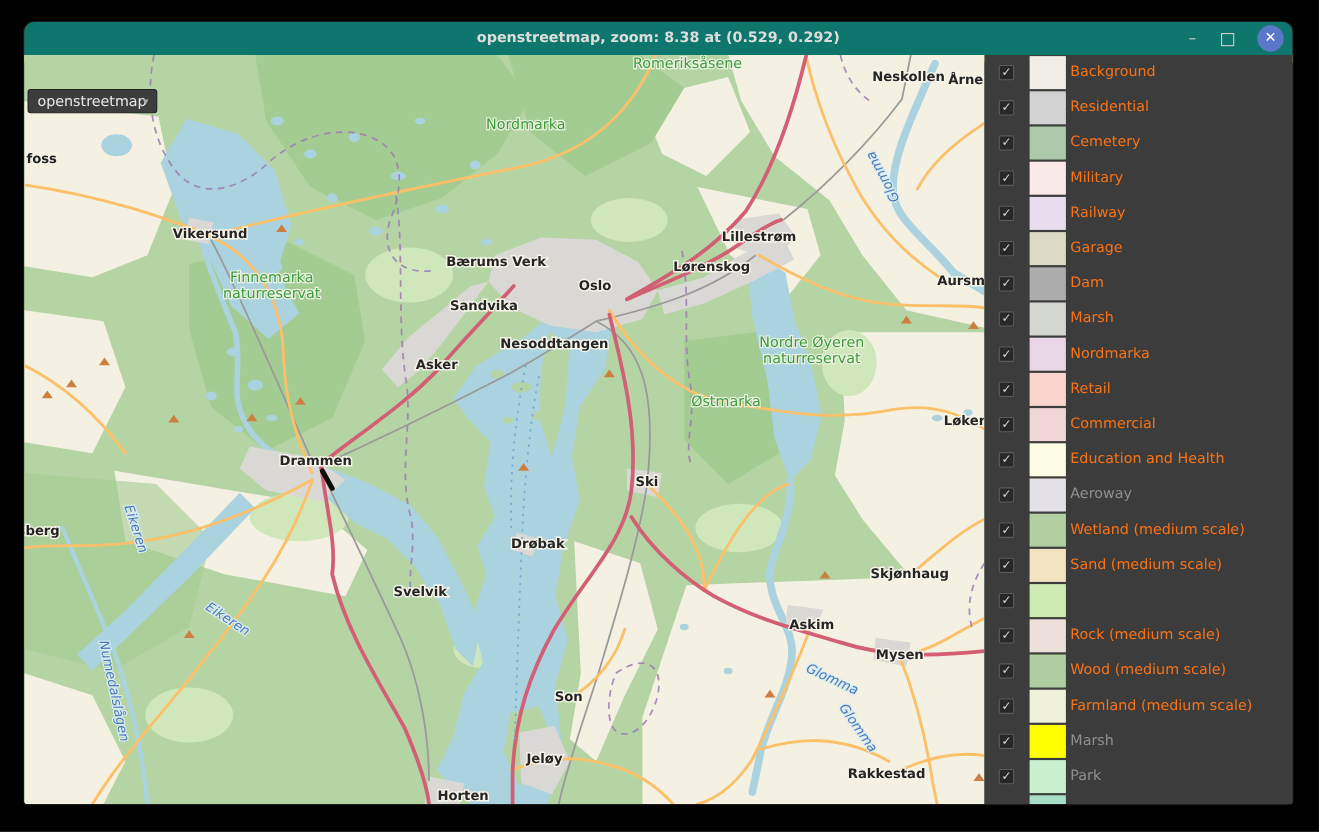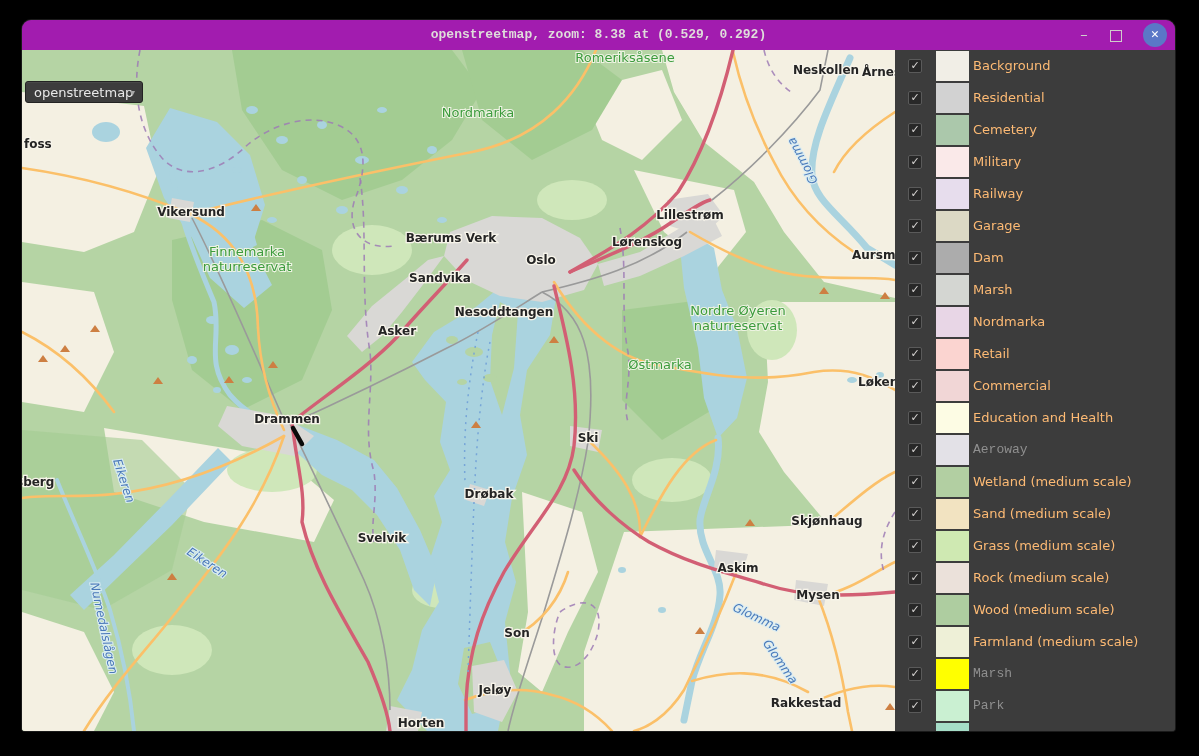--- a/index.html
+++ b/index.html
@@ -2,22 +2,22 @@
 <html><head>
 <meta charset="utf-8">
 <style>
   html,body{margin:0;padding:0;background:#000;}
   body{width:1199px;height:756px;position:relative;overflow:hidden;
        font-family:"DejaVu Sans","Liberation Sans",sans-serif;}
   #window{position:absolute;left:22px;top:20px;width:1153px;height:711px;
           background:#3c3c3c;border-radius:9px 9px 3px 3px;overflow:hidden;
           box-shadow:0 0 0 1px #1a1a1a;}
   
-  #titlebar{position:absolute;left:0;top:0;width:100%;height:30px;background:#a21caf;
-            border-bottom:7px solid #fde047;font-family:Liberation Mono, monospace;}
+  #titlebar{position:absolute;left:0;top:0;width:100%;height:30px;background:#0f766e;
+            border-bottom:7px solid #fde047;}
   #title{position:absolute;left:0;right:0;top:0;height:30px;line-height:30px;text-align:center;
          color:#dfdddb;font-size:13px;font-weight:bold;}
   .winbtn{position:absolute;top:0;width:26px;height:30px;text-align:center;line-height:30px;
           color:#cfcdcb;font-size:14px;cursor:default;}
   #btn-min{right:78px;}
   #btn-max{right:46px;}
   #max-glyph{display:inline-block;width:10px;height:10px;border:1px solid #cfcdcb;margin-top:10px;}
   #btn-close{right:8px;top:3px;width:24px;height:24px;border-radius:50%;background:#5b77c7;
              line-height:24px;color:#fff;font-size:13px;}
   
@@ -28,22 +28,22 @@
             line-height:22px;padding-left:8px;box-sizing:border-box;
             box-shadow:inset 0 1px 0 rgba(255,255,255,.06);}
   #layer-dd .caret{position:absolute;right:7px;top:0;color:#a8a8a8;font-size:10px;}
   
   #legend{position:absolute;left:873px;top:30px;width:280px;height:681px;background:#3c3c3c;overflow:hidden;}
   .legend-row{position:absolute;left:0;width:280px;height:32px;}
   .cb{position:absolute;left:13px;top:9px;width:14px;height:14px;background:#282828;
       border:1px solid #5a5a5a;border-radius:2px;box-sizing:border-box;text-align:center;}
   .chk{display:block;color:#d8d6d4;font-size:11px;line-height:12px;}
   .swatch{position:absolute;left:41px;top:1px;width:33px;height:30px;}
-  .lab{position:absolute;left:78px;top:0;height:32px;line-height:32px;color:#fdba74;font-size:13px;white-space:nowrap;}
-  .lab.muted{color:#8f8f8f;font-family:Liberation Mono, monospace;}
+  .lab{position:absolute;left:78px;top:0;height:32px;line-height:32px;color:#f97316;font-size:13px;white-space:nowrap;}
+  .lab.muted{color:#8f8f8f;}
   
   svg text{font-family:"DejaVu Sans","Liberation Sans",sans-serif;}
   .ml-town{font-size:12px;font-weight:600;fill:#242424;stroke:#f7f4ea;stroke-width:2.6px;paint-order:stroke;}
   .ml-nature{font-size:13px;fill:#3c9b3c;stroke:#edf3e2;stroke-width:2.2px;paint-order:stroke;}
   .ml-water{font-size:12px;font-style:italic;fill:#4a79b8;stroke:#d9ecf2;stroke-width:2.2px;paint-order:stroke;}
   .water{fill:#aad3df;}
   .river{fill:none;stroke:#aad3df;stroke-linecap:round;}
   .cream{fill:#f4f0e2;}
   .forest{fill:#a3cc92;}
   .lgreen{fill:#cfe7ba;}
@@ -373,21 +373,20 @@
           <span class="chk">✓</span>
         </div>
         <div class="swatch" style="background: rgb(242, 227, 193);"></div>
         <span class="lab">Sand (medium scale)</span>
       </div>
       <div class="legend-row" style="top: 480px;">
         <div class="cb">
           <span class="chk">✓</span>
         </div>
         <div class="swatch" style="background: rgb(207, 233, 178);"></div>
-        <span class="lab">Grass (medium scale)</span>
       </div>
       <div class="legend-row" style="top: 512px;">
         <div class="cb">
           <span class="chk">✓</span>
         </div>
         <div class="swatch" style="background: rgb(235, 225, 218);"></div>
         <span class="lab">Rock (medium scale)</span>
       </div>
       <div class="legend-row" style="top: 544px;">
         <div class="cb">

